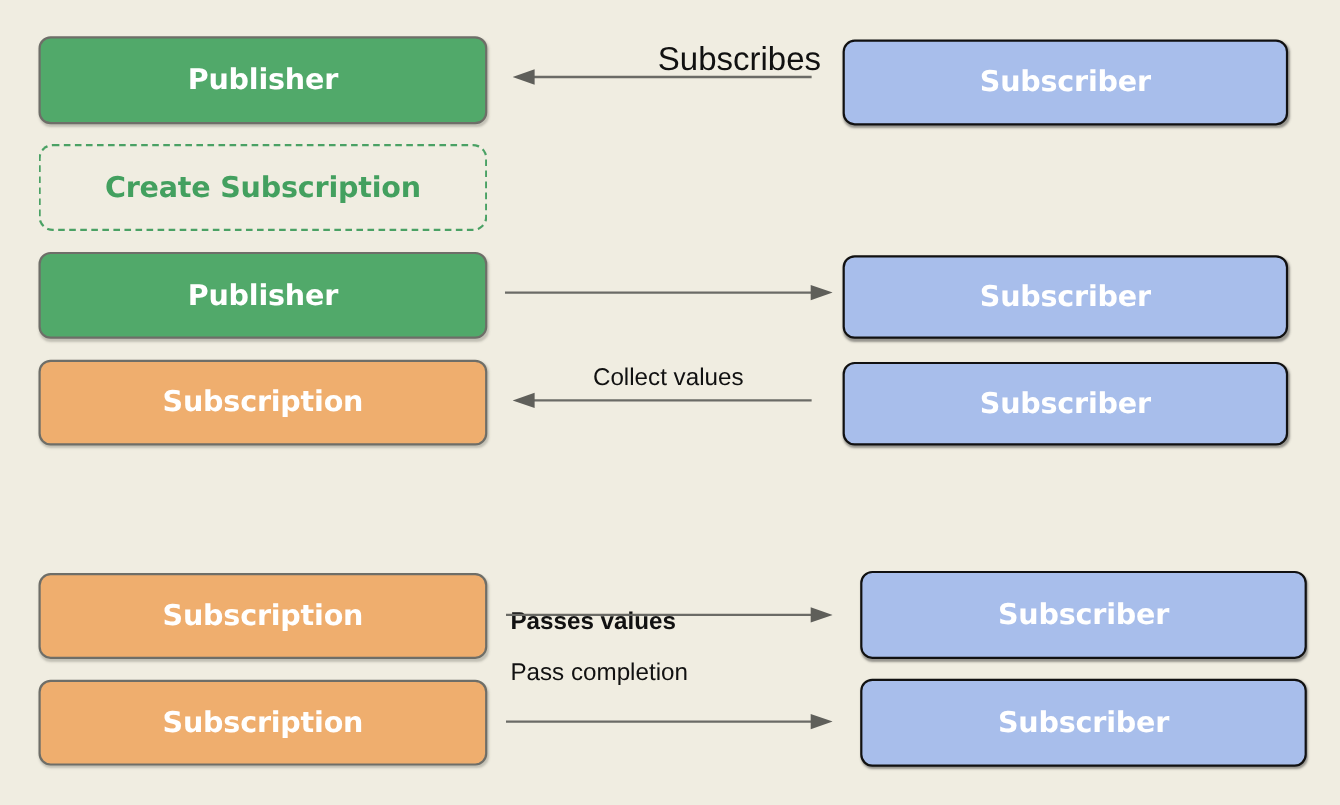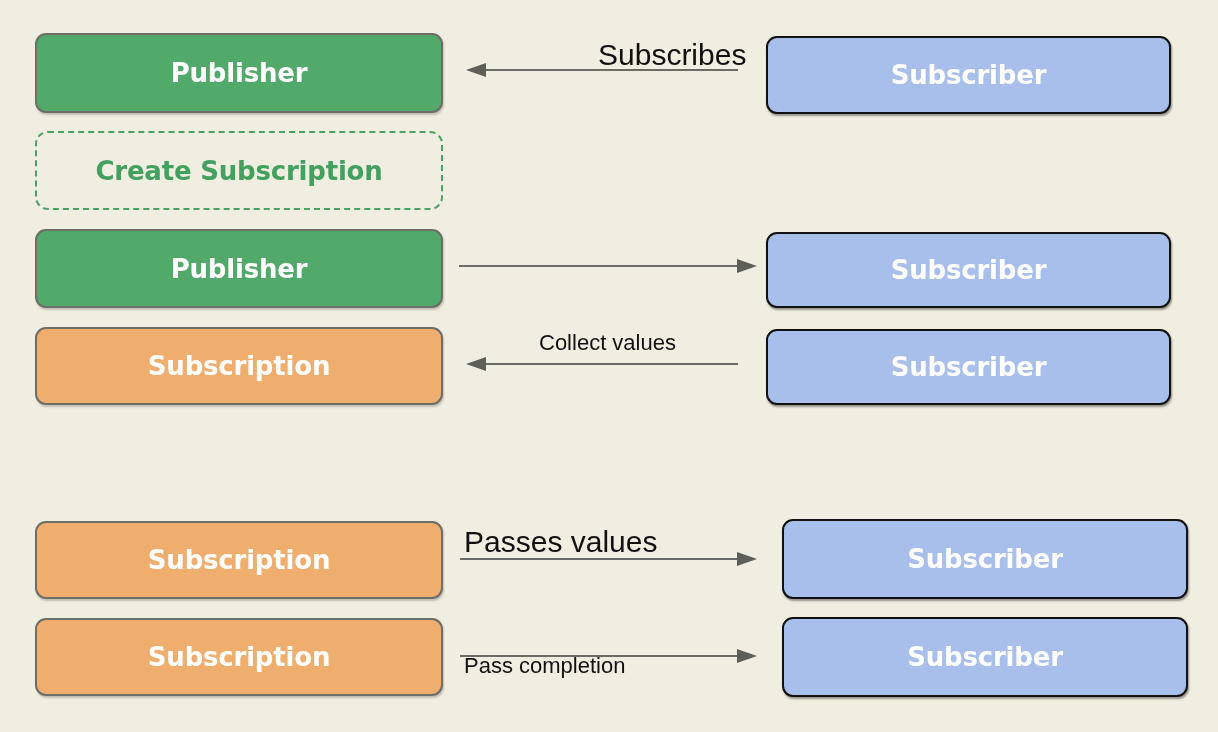--- a/index.html
+++ b/index.html
@@ -147,38 +147,38 @@
 
   <div class="node node-subscriber" style="left:766px; top:329px; width:405px; height:76px; font-size:26px;">
     <span>Subscriber</span>
   </div>
 
 
   <div class="node node-subscription" style="left:35px; top:521px; width:408px; height:78px; font-size:26px;">
     <span>Subscription</span>
   </div>
 
-  <div class="arrow-label" style="left:464px; top:527px; font-size:30px;">Passes values</div>
+  <div class="arrow-label" style="left:464px; top:554px; font-size:22px;font-weight:bold;">Passes values</div>
 
   <div class="arrow" style="left:460px; top:551px;">
     <svg width="297" height="16" viewBox="0 0 297 16">
       <line x1="0" y1="8" x2="283" y2="8" stroke="#6B6B66" stroke-width="2.2"></line>
       <polygon points="297,8 277,1 277,15" fill="#5F5F5A"></polygon>
     </svg>
   </div>
 
   <div class="node node-subscriber" style="left:782px; top:519px; width:406px; height:80px; font-size:26px;">
     <span>Subscriber</span>
   </div>
 
   <div class="node node-subscription" style="left:35px; top:618px; width:408px; height:78px; font-size:26px;">
     <span>Subscription</span>
   </div>
 
-  <div class="arrow-label" style="left:464px; top:655px; font-size:22px;">Pass completion</div>
+  <div class="arrow-label" style="left:464px; top:600px; font-size:22px;">Pass completion</div>
 
   <div class="arrow" style="left:460px; top:648px;">
     <svg width="297" height="16" viewBox="0 0 297 16">
       <line x1="0" y1="8" x2="283" y2="8" stroke="#6B6B66" stroke-width="2.2"></line>
       <polygon points="297,8 277,1 277,15" fill="#5F5F5A"></polygon>
     </svg>
   </div>
 
   <div class="node node-subscriber" style="left:782px; top:617px; width:406px; height:80px; font-size:26px;">
     <span>Subscriber</span>

